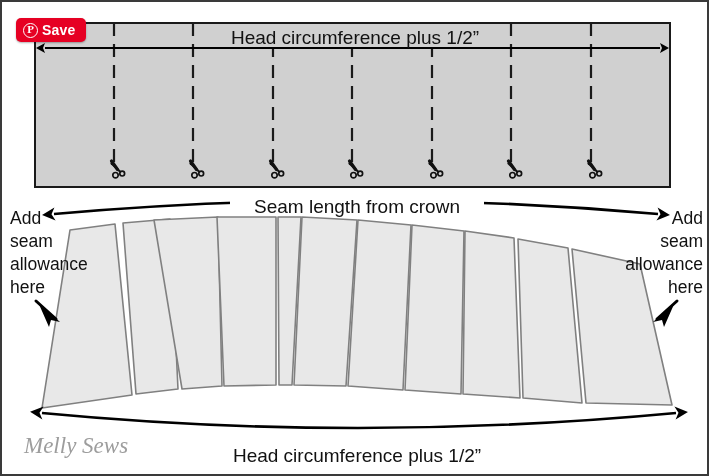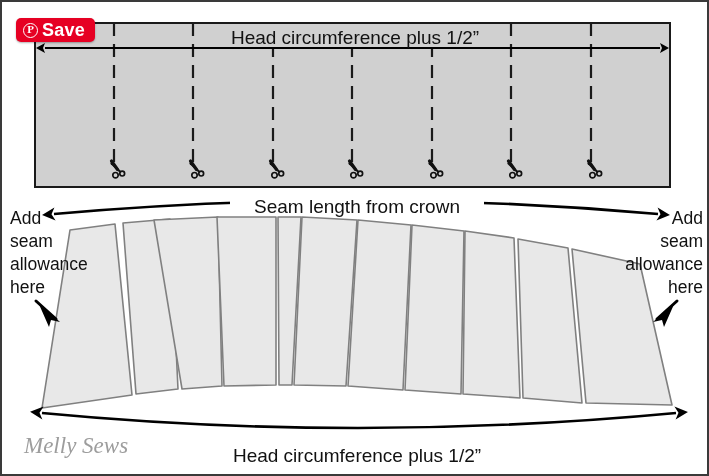--- a/index.html
+++ b/index.html
@@ -75,21 +75,21 @@
     font-family: "Liberation Serif", serif;
     font-weight: bold;
     font-size: 11px;
     line-height: 1;
     margin-top: -0.5px;
   }
   #pin-save-button .save-text {
     color: #ffffff;
     font-family: "Liberation Sans", sans-serif;
     font-weight: bold;
-    font-size: 18px;
+    font-size: 14px;
     line-height: 1;
     letter-spacing: 0.2px;
   }
 </style>
 </head>
 <body>
 
 <div id="canvas">
 
   <div id="pin-save-button">

